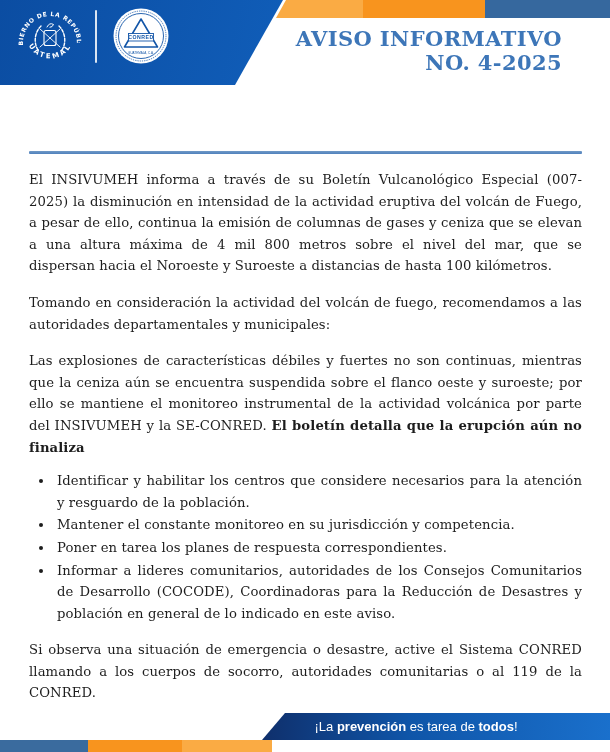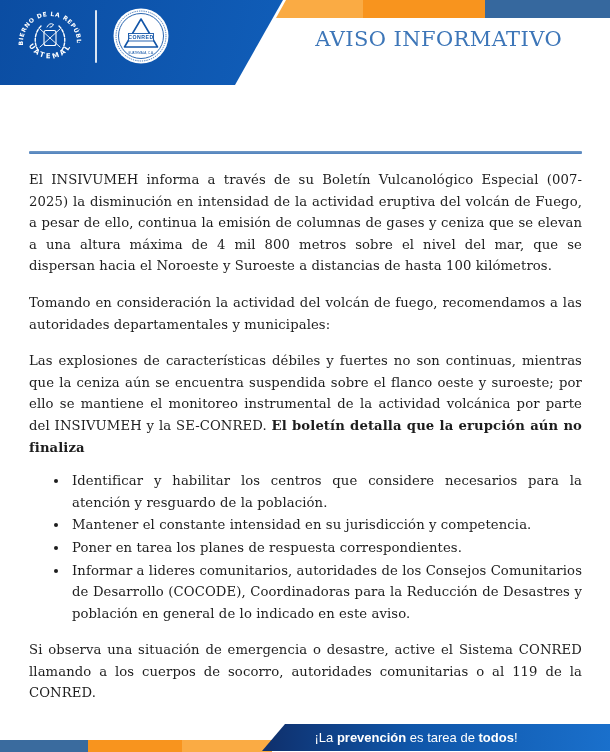--- a/index.html
+++ b/index.html
@@ -24,45 +24,45 @@
   .top-stripes {
     position:absolute; top:0; left:276px; width:334px; height:18px;
     display:flex; clip-path:polygon(10px 0, 100% 0, 100% 100%, 0 100%);
   }
   .stripe-light-orange { width:87px; background:#FAAB44; }
   .stripe-orange { width:122px; background:#F8941E; }
   .stripe-steel-blue { flex:1; background:#36689E; }
 
   .title-block {
     position:absolute; top:27px; right:48px; text-align:right;
-    color:#3D76B8; font-weight:normal; font-size:21px; line-height:24px;
+    color:#3D76B8; font-weight:bold; font-size:21px; line-height:24px;
     letter-spacing:.4px;
   }
 
   
   .content {
     position:absolute; left:29px; top:146px; width:553px;
     font-size:13.2px; line-height:21.6px; color:#1d1d1d;
     letter-spacing:.1px;
   }
   .doc-heading { font-weight:bold; letter-spacing:.15px; margin:0; }
   .blue-rule { height:3px; background:linear-gradient(#7099c6,#4F81BD); margin-top:5px; border-radius:1px; }
   .content p { margin:0; }
   .justified { text-align:justify; }
   .mt { margin-top:15px !important; }
   .bullets { margin:12px 0 0 24px; padding:0; text-align:justify; }
-  .bullets li { padding-left:3px; margin:0 0 1px 16px; }
+  .bullets li { padding-left:3px; margin:0 0 1px 1px; }
 
   
   .bottom-strip { position:absolute; bottom:0; left:0; height:12px; width:272px; display:flex; }
   .bs-blue { width:88px; background:#3A6B9E; }
   .bs-orange { width:94px; background:#F8941E; }
   .bs-light { flex:1; background:#FAAB44; }
   .footer-band {
-    position:absolute; bottom:1px; left:262px; width:348px; height:27px;
+    position:absolute; bottom:12px; left:262px; width:348px; height:27px;
     clip-path:polygon(23px 0, 100% 0, 100% 100%, 0 100%);
     background:linear-gradient(93deg,#0F2F6B 0%,#0F55A8 42%,#1A70CC 100%);
     color:#fff; font-family:"Liberation Sans", sans-serif; font-size:13px;
     display:flex; align-items:center; justify-content:center;
     padding-right:40px; box-sizing:border-box;
   }
   .footer-band .b { font-weight:bold; }
 </style>
 </head>
 <body>
@@ -109,35 +109,36 @@
   </div>
 
   <div class="top-stripes">
     <div class="stripe-light-orange"></div>
     <div class="stripe-orange"></div>
     <div class="stripe-steel-blue"></div>
   </div>
 
   <div class="title-block">
     <div>AVISO INFORMATIVO</div>
+    <div>NO. 4-2025</div>
   </div>
 
   <div class="content">
 
     <div class="blue-rule"></div>
 
     <p class="justified mt" style="margin-top:18px">El INSIVUMEH informa a través de su Boletín Vulcanológico Especial (007-2025) la disminución en intensidad de la actividad eruptiva del volcán de Fuego, a pesar de ello, continua la emisión de columnas de gases y ceniza que se elevan a una altura máxima de 4 mil 800 metros sobre el nivel del mar, que se dispersan hacia el Noroeste y Suroeste a distancias de hasta 100 kilómetros.</p>
 
     <p class="justified mt">Tomando en consideración la actividad del volcán de fuego, recomendamos a las autoridades departamentales y municipales:</p>
 
     <p class="justified mt"><span>Las explosiones de características débiles y fuertes no son continuas, mientras que la ceniza aún se encuentra suspendida sobre el flanco oeste y suroeste; por ello se mantiene el monitoreo instrumental de la actividad volcánica por parte del INSIVUMEH y la SE-CONRED. </span><b>El boletín detalla que la erupción aún no finaliza</b></p>
 
     <ul class="bullets">
       <li>Identificar y habilitar los centros que considere necesarios para la atención y resguardo de la población.</li>
-      <li>Mantener el constante intensidad en su jurisdicción y competencia.</li>
+      <li>Mantener el constante monitoreo en su jurisdicción y competencia.</li>
       <li>Poner en tarea los planes de respuesta correspondientes.</li>
       <li>Informar a lideres comunitarios, autoridades de los Consejos Comunitarios de Desarrollo (COCODE), Coordinadoras para la Reducción de Desastres y población en general de lo indicado en este aviso.</li>
     </ul>
 
     <p class="justified mt">Si observa una situación de emergencia o desastre, active el Sistema CONRED llamando a los cuerpos de socorro, autoridades comunitarias o al 119 de la CONRED.</p>
 
   </div>
 
   <div class="bottom-strip">
     <div class="bs-blue"></div>

